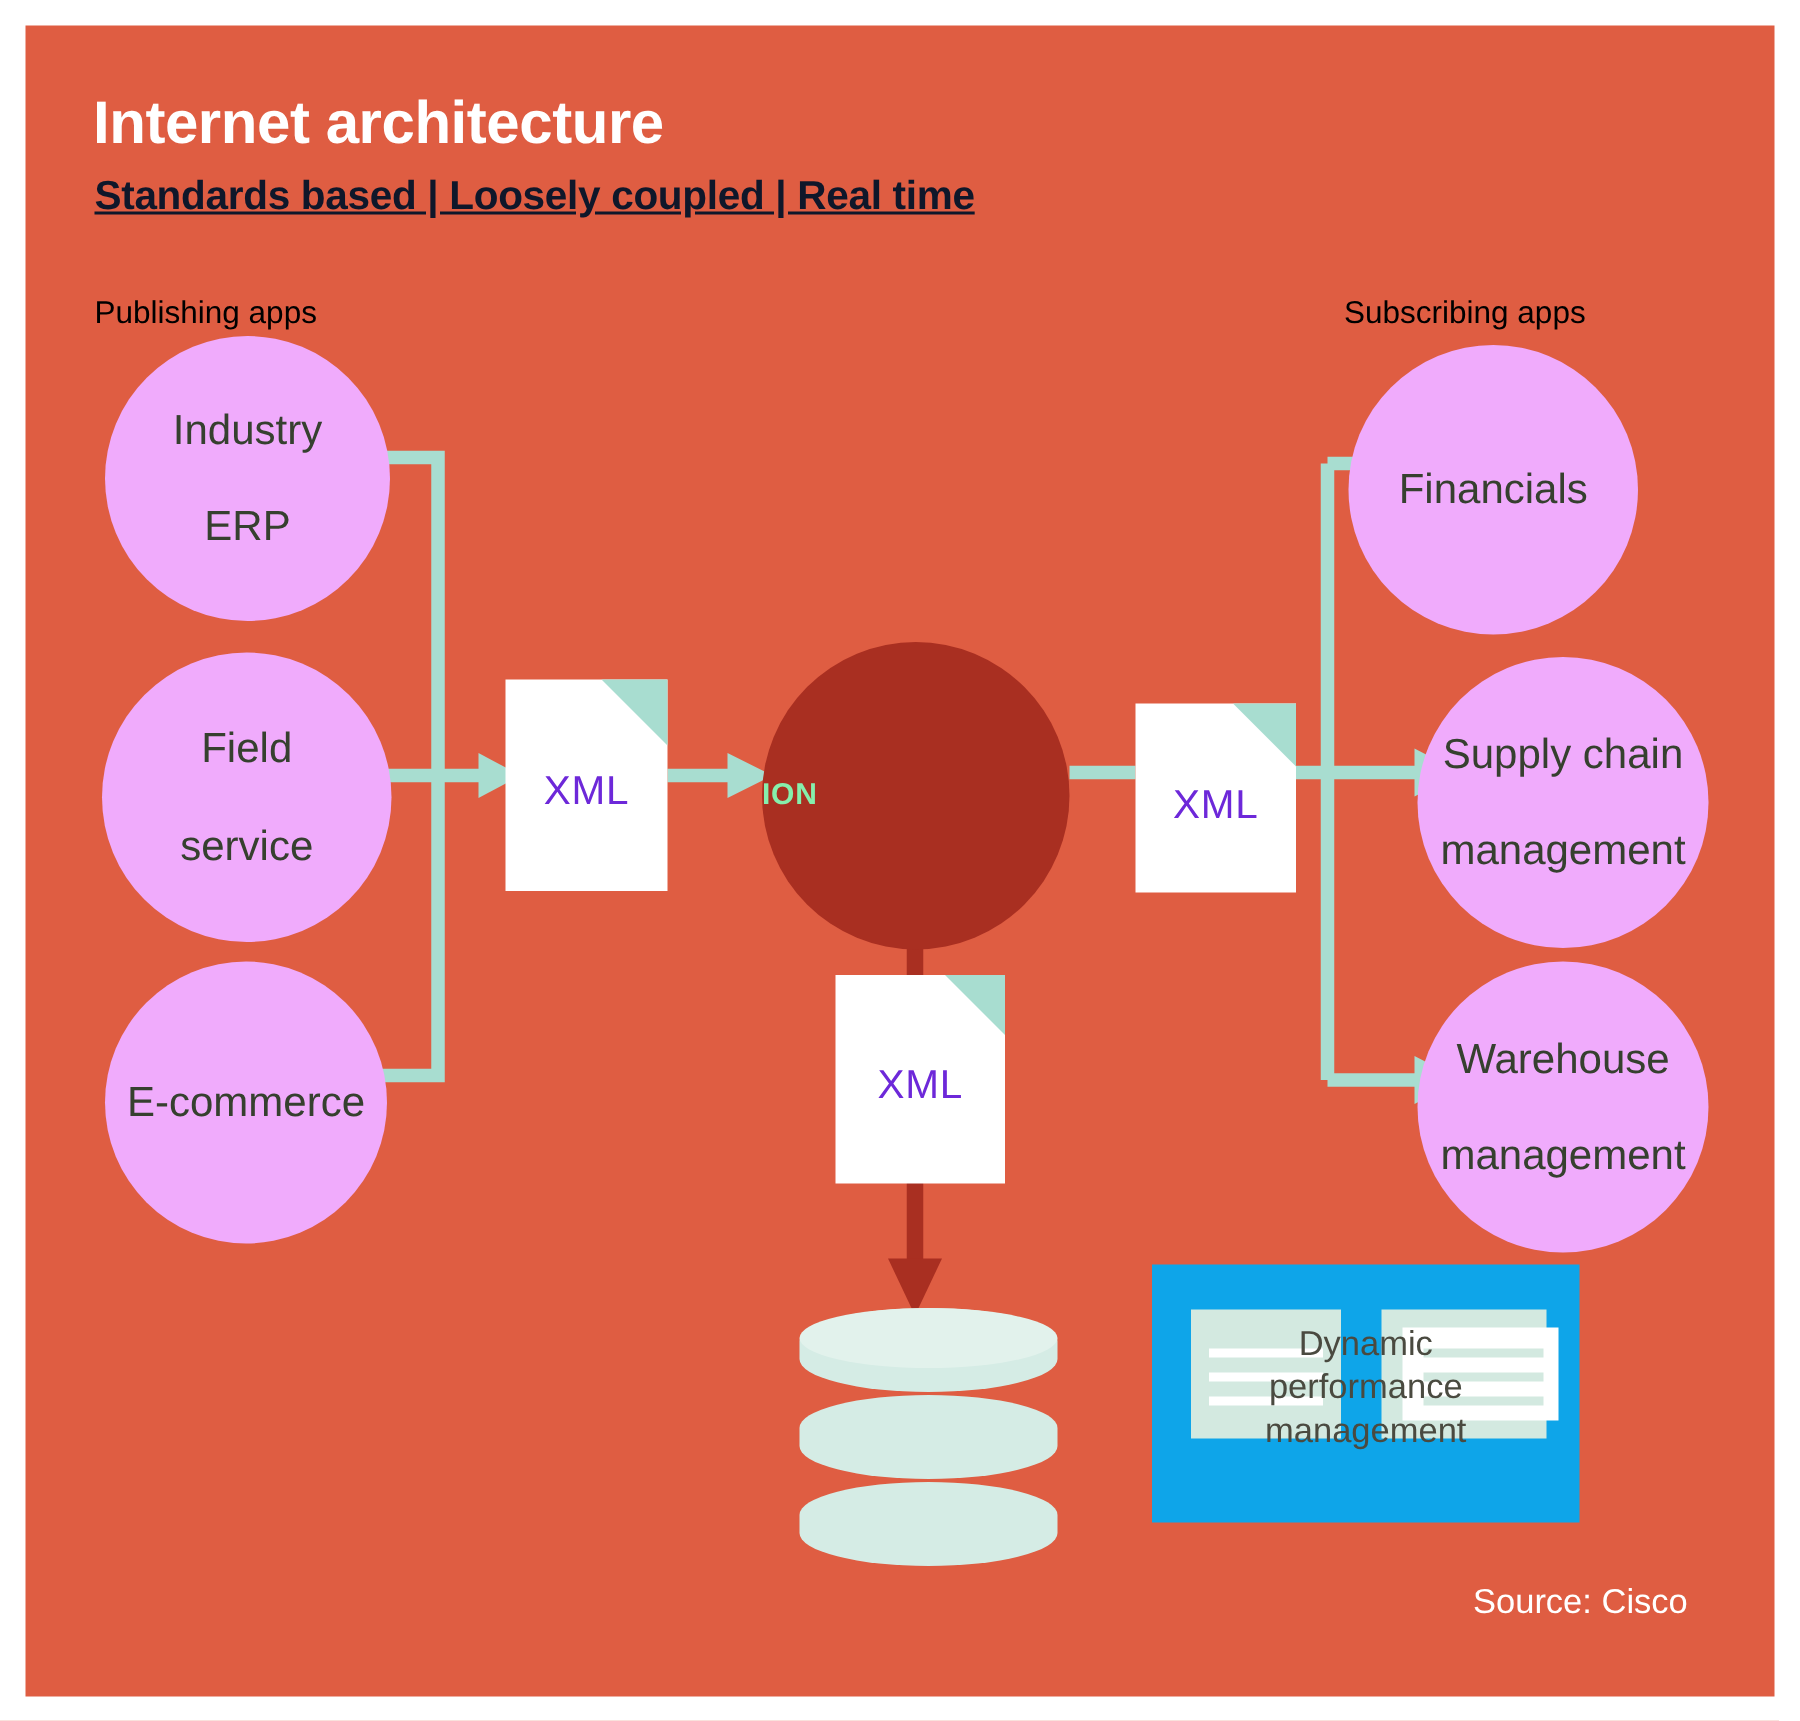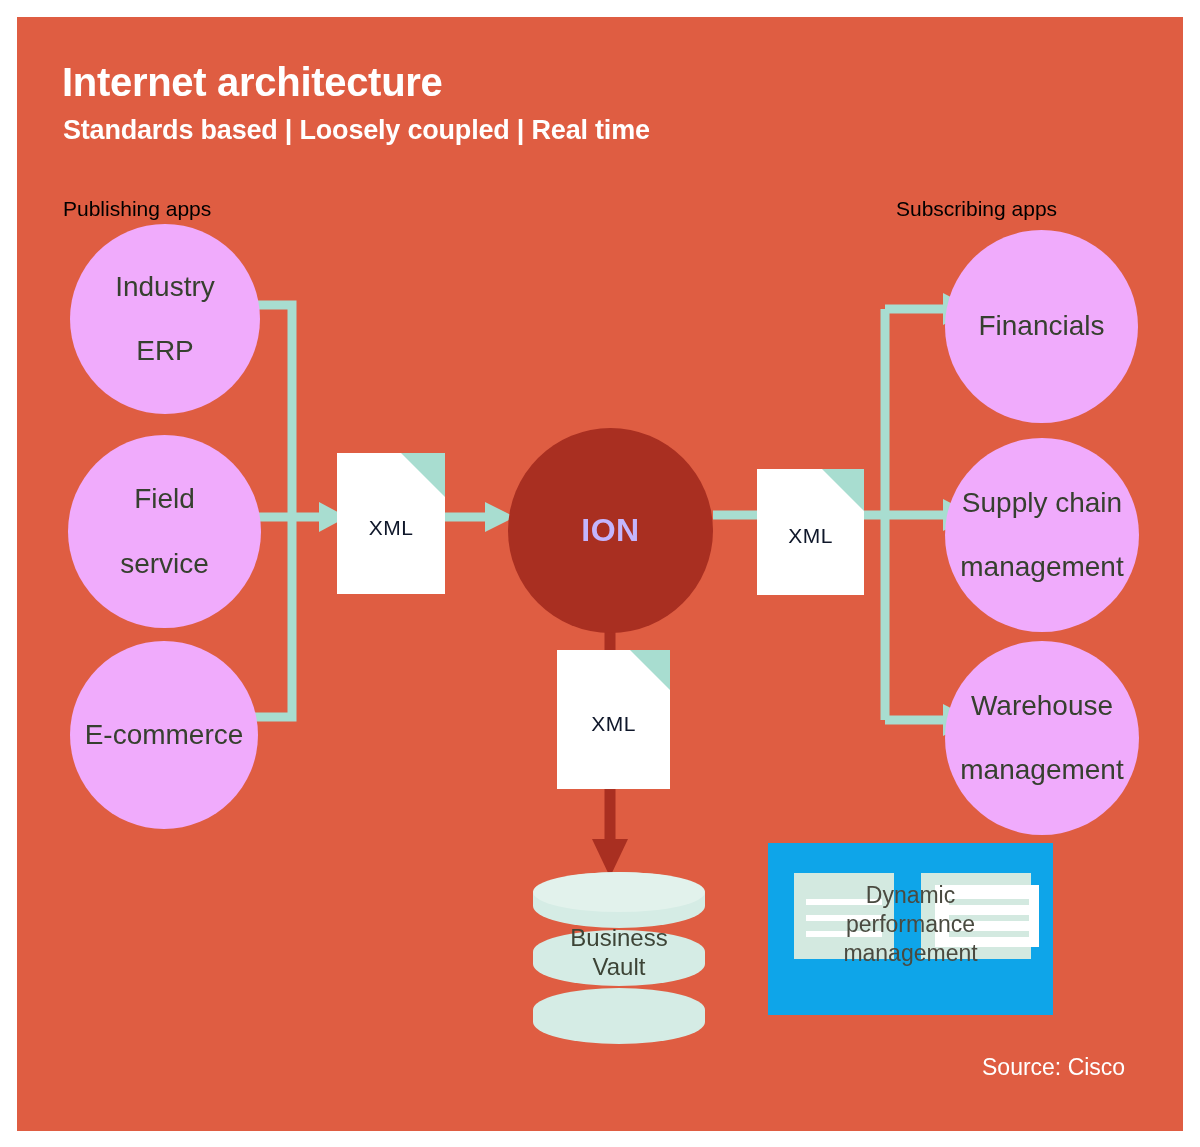--- a/index.html
+++ b/index.html
@@ -51,23 +51,24 @@
     letter-spacing: -0.3px;
     white-space: nowrap;
     text-align: right;
   }
   .subtitle {
     position: absolute;
     left: 46px;
     top: 98px;
     font-size: 27px;
     font-weight: bold;
-    color: #ffffff;
+    color: #0f172a;
     letter-spacing: -0.2px;
     white-space: nowrap;
+    text-decoration: underline;
   }
   .col-head {
     position: absolute;
     font-size: 21px;
     font-weight: normal;
     color: #000000;
     white-space: nowrap;
     margin-top: 24px;
   }
   #head-publishing { left: 46px;  top: 156px; }
@@ -95,55 +96,54 @@
     font-size: 28px;
     line-height: 1.15;
     z-index: 3;
   }
   .node-circle span { display: block; padding: 0 6px; }
 
   #circle-industry-erp  { left: 53px;  top: 207px; width: 190px; height: 190px; }
   #circle-field-service { left: 51px;  top: 418px; width: 193px; height: 193px; }
   #circle-ecommerce     { left: 53px;  top: 624px; width: 188px; height: 188px; }
 
-  #circle-financials      { left: 928px; top: 213px; width: 193px; height: 193px; }
+  #circle-financials      { left: 882px; top: 213px; width: 193px; height: 193px; }
   #circle-supply-chain    { left: 928px; top: 421px; width: 194px; height: 194px; }
   #circle-warehouse       { left: 928px; top: 624px; width: 194px; height: 194px; }
 
   
   #circle-ion {
     position: absolute;
     left: 491px;
     top: 411px;
     width: 205px;
     height: 205px;
     border-radius: 50%;
     background: #a92f21;
     display: flex;
     align-items: center;
-    justify-content: center;
-    color: #c4b5fd;
-    font-size: 32px;
+    color: #86efac;
+    font-size: 20px;
     font-weight: bold;
     letter-spacing: 0.5px;
     z-index: 4;
   }
 
   
   .xml-doc {
     position: absolute;
     background: #ffffff;
     z-index: 5;
     display: flex;
     align-items: center;
     justify-content: center;
   }
   .xml-doc .label {
-    color: #0f172a;
-    font-size: 21px;
+    color: #6d28d9;
+    font-size: 27px;
     letter-spacing: 0.5px;
     margin-top: 8px;
   }
   .xml-doc .fold {
     position: absolute;
     right: 0;
     top: 0;
     width: 0;
     height: 0;
     border-left: 44px solid transparent;
@@ -328,24 +328,20 @@
     <div class="xml-doc" id="xml-bottom">
       <div class="fold"></div>
       <div class="label">XML</div>
     </div>
 
     <div id="business-vault">
       <div class="cyl-seg" style="top:116px;"></div>
       <div class="cyl-seg" style="top:58px;"></div>
       <div class="cyl-seg" style="top:0px;"></div>
       <div class="cyl-top"></div>
-      <div id="vault-label">
-        <span>Business</span><br>
-        <span>Vault</span>
-      </div>
     </div>
 
     <div id="dpm-panel">
       <div class="dpm-card-a"></div>
       <div class="dpm-line-white" style="left:38px; top:56px; width:76px;"></div>
       <div class="dpm-line-white" style="left:38px; top:72px; width:76px;"></div>
       <div class="dpm-line-white" style="left:38px; top:88px; width:76px;"></div>
 
       <div class="dpm-card-b-back"></div>
       <div class="dpm-card-b-front"></div>

